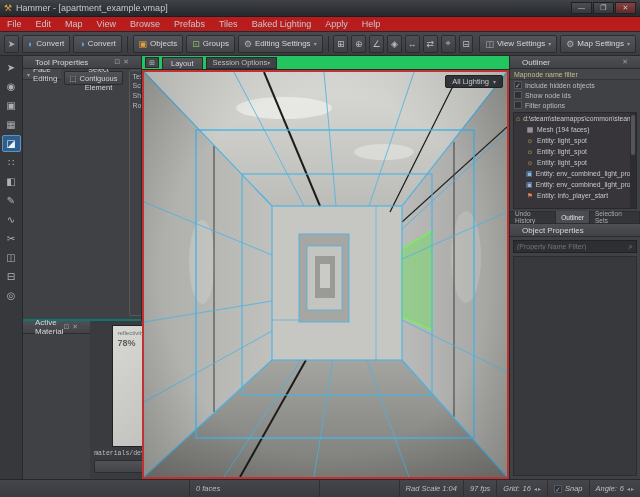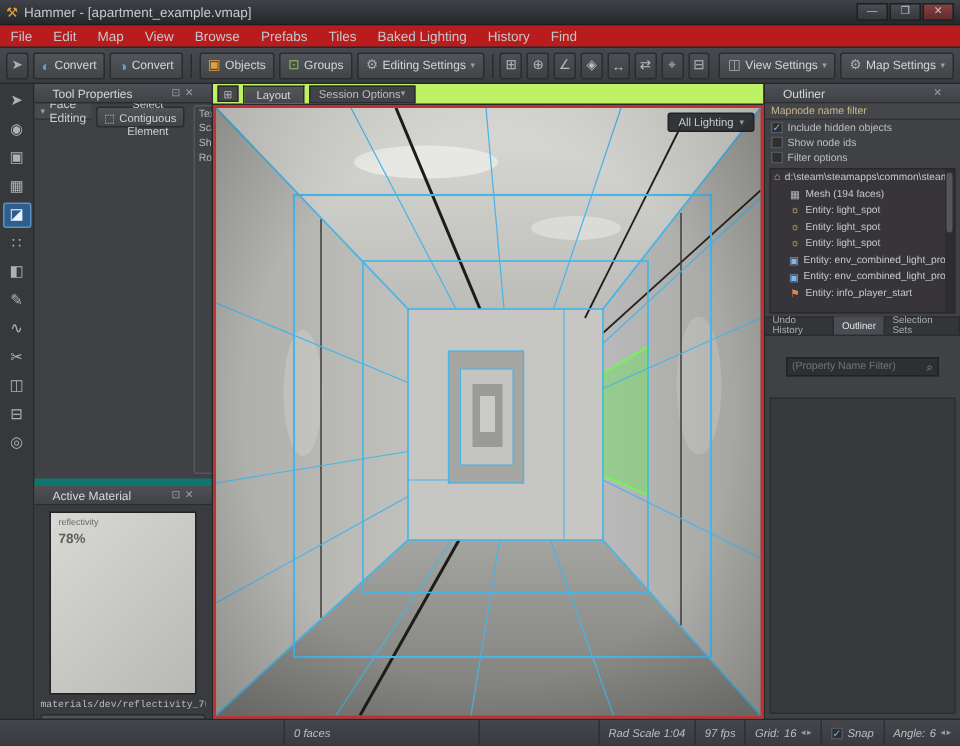--- a/index.html
+++ b/index.html
@@ -49,52 +49,52 @@
   .mt-row { display:flex; align-items:center; gap:1px; margin:1px 0; }
   .mt-row label { width:28px; font-size:7px; color:#b4b7ba; }
   .mt-btn { min-width:10px; height:9px; background:linear-gradient(#505257,#414347); border:1px solid #2b2c2f; color:#c6c9cc; font-size:6px; line-height:7px; text-align:center; border-radius:1px; }
   .mt-extra { height:9px; background:linear-gradient(#505257,#414347); border:1px solid #2b2c2f; color:#c6c9cc; font-size:6px; padding:0 3px; border-radius:1px; margin-left:2px; }
   .chk-row { display:flex; align-items:center; gap:3px; padding:1px 4px; font-size:7px; color:#bcbfc2; }
   .chk { width:8px; height:8px; background:#2d2f32; border:1px solid #55575b; font-size:7px; line-height:7px; text-align:center; color:#7ab4e8; flex:0 0 8px; }
   .action-btn { margin:0 4px 1px 4px; height:10px; flex:0 0 10px; background:linear-gradient(#515358,#424448); border:1px solid #2b2c2f; border-radius:2px; font-size:6.8px; color:#d2d4d7; display:flex; align-items:center; justify-content:center; }
   .action-btn.disabled { background:#3d3f43; color:#73767a; border-color:#333537; }
 
   
-  .active-material { height:160px; flex:0 0 160px; display:flex; flex-direction:column; border-top:5px solid #0f766e; }
+  .active-material { height:160px; flex:0 0 160px; display:flex; flex-direction:row; border-top:2px solid #0f766e; }
   .am-body { flex:1; background:#393b3f; display:flex; flex-direction:column; align-items:center; padding:4px; }
   .am-swatch { width:98px; height:122px; background:linear-gradient(135deg,#d8d8d4,#b8b8b4); border:1px solid #202225; position:relative;text-decoration:underline; }
   .am-swatch .sw-name { position:absolute; top:4px; left:5px; font-size:6px; color:#6a6a66; }
   .am-swatch .sw-pct { position:absolute; top:12px; left:5px; font-size:9px; color:#5e5e5a; font-weight:bold; }
   .am-path { width:100%; font-size:6.5px; color:#b9bcc0; margin-top:3px; white-space:nowrap; overflow:hidden; font-family:"Liberation Mono","DejaVu Sans Mono",monospace; }
   .am-browse { width:100%; height:13px; margin-top:3px; background:linear-gradient(#515358,#424448); border:1px solid #2b2c2f; border-radius:2px; font-size:7.5px; color:#d2d4d7; }
 
   
   .center { flex:1; display:flex; flex-direction:column; min-width:0; background:#36383c; }
-  .vp-tabs { height:14px; flex:0 0 14px; display:flex; align-items:center; gap:3px; padding:0 3px; background:#bef264; border-bottom:1px solid #26282b; font-size:7.5px; }
+  .vp-tabs { height:14px; flex:0 0 14px; display:flex; align-items:center; gap:3px; padding:0 3px; background:#22c55e; border-bottom:1px solid #26282b; font-size:7.5px; }
   .vp-tab-icon { width:14px; height:11px; display:flex; align-items:center; justify-content:center; background:#45474b; border:1px solid #2b2c2f; font-size:7px; color:#b9bcc0; }
   .vp-tab { height:12px; padding:0 8px; display:flex; align-items:center; background:linear-gradient(#54565b,#45474b); border:1px solid #2b2c2f; border-bottom:none; color:#d6d8db; }
   .vp-session { height:12px; padding:0 6px; display:flex; align-items:center; gap:0; background:#404246; border:1px solid #2b2c2f; color:#bcbfc2; }
   .viewport { flex:1; margin:0; border:2px solid #c23131; position:relative; min-height:0; background:#77777a; }
   .viewport svg { width:100%; height:100%; display:block; }
   .vp-lighting { position:absolute; top:3px; right:4px; background:rgba(38,40,44,.92); border:1px solid #202225; border-radius:2px; color:#c9cccf; font-size:7.5px; padding:1px 6px; display:flex; gap:4px; align-items:center; }
 
   
   .right-panel { width:131px; background:#3f4145; border-left:1px solid #26282b; display:flex; flex-direction:column; font-size:7.5px; }
   .rp-label { height:11px; flex:0 0 11px; display:flex; align-items:center; padding:0 4px; color:#c9b98a; background:#44464a; border-bottom:1px solid #313337; font-size:7px; }
   .tree { height:97px; flex:0 0 97px; background:#37353a; border:1px solid #2a282c; margin:2px 3px; overflow:hidden; position:relative; }
   .tree-row { display:flex; align-items:center; gap:3px; height:11px; padding:0 2px; white-space:nowrap; font-size:6.8px; color:#c6c9cc; }
   .tree-row.child { padding-left:12px; }
   .tree-ico { font-size:7px; width:8px; text-align:center; }
   .t-root { color:#c8a858; } .t-mesh { color:#b7b9bc; } .t-light { color:#e3c25a; } .t-probe { color:#84b7e8; } .t-player { color:#e0845a; }
   .tree-scroll { position:absolute; right:0; top:0; width:6px; height:100%; background:#2c2d30; }
   .tree-thumb { position:absolute; right:1px; top:2px; width:4px; height:40px; background:#54565a; border-radius:2px; }
   .rp-tabs { height:13px; flex:0 0 13px; display:flex; align-items:flex-end; background:#333539; border-top:1px solid #2b2c2f; border-bottom:1px solid #2b2c2f; }
   .rp-tab { height:12px; padding:0 5px; display:flex; align-items:center; font-size:6.5px; color:#a9acb0; border-right:1px solid #2b2c2f; }
   .rp-tab.active { background:#4a4c51; color:#e0e2e5; }
-  .op-filter { margin:14px; height:13px; flex:0 0 13px; display:flex; align-items:center; background:#2d2f32; border:1px solid #202225; padding:0 3px; gap:3px; }
+  .op-filter { margin:3px; height:13px; flex:0 0 13px; display:flex; align-items:center; background:#2d2f32; border:1px solid #202225; padding:0 3px; gap:3px; }
   .op-filter input { flex:1; background:transparent; border:none; outline:none; color:#c6c9cc; font-size:7px; min-width:0; }
   .op-empty { flex:1; background:#37393d; margin:0 3px 3px 3px; border:1px solid #2c2d30; }
 
   
   .statusbar { height:18px; flex:0 0 18px; background:linear-gradient(#44464b,#393b3f); border-top:1px solid #26282b; display:flex; align-items:center; font-size:7.5px; color:#bcbfc2; }
   .sb-seg { height:100%; display:flex; align-items:center; padding:0 6px; border-right:1px solid #2e2f33; gap:3px; white-space:nowrap;font-style:italic; }
   .sb-arrows { display:flex; flex-direction:row; gap:1px; font-size:6px; color:#9a9da1; }
 </style>
 </head>
 <body>
@@ -113,22 +113,22 @@
 
   <div class="menubar">
     <span class="menu-item">File</span>
     <span class="menu-item">Edit</span>
     <span class="menu-item">Map</span>
     <span class="menu-item">View</span>
     <span class="menu-item">Browse</span>
     <span class="menu-item">Prefabs</span>
     <span class="menu-item">Tiles</span>
     <span class="menu-item">Baked Lighting</span>
-    <span class="menu-item">History</span>
-    <span class="menu-item">Find</span>
+    <span class="menu-item">Apply</span>
+    <span class="menu-item">Help</span>
   </div>
 
   <div class="toolbar">
     <div class="tb-iconbtn">
         <span class="ico-gray">➤</span>
       </div>
     <div class="tb-btn">
       <span class="tb-ico ico-blue">◐</span>
       <span>Convert</span>
     </div>
@@ -473,20 +473,23 @@
             <div class="tree-thumb"></div>
           </div>
       </div>
 
       <div class="rp-tabs">
         <div class="rp-tab">Undo History</div>
         <div class="rp-tab active">Outliner</div>
         <div class="rp-tab">Selection Sets</div>
       </div>
 
+      <div class="panel-header">
+        <span>Object Properties</span>
+      </div>
       <div class="op-filter">
         <input placeholder="(Property Name Filter)" style="">
         <span style="color:#8a8d91;font-size:8px;">⌕</span>
       </div>
       <div class="op-empty"></div>
     </div>
   </div>
 
   <div class="statusbar">
     <div class="sb-seg" style="width:190px;"></div>

